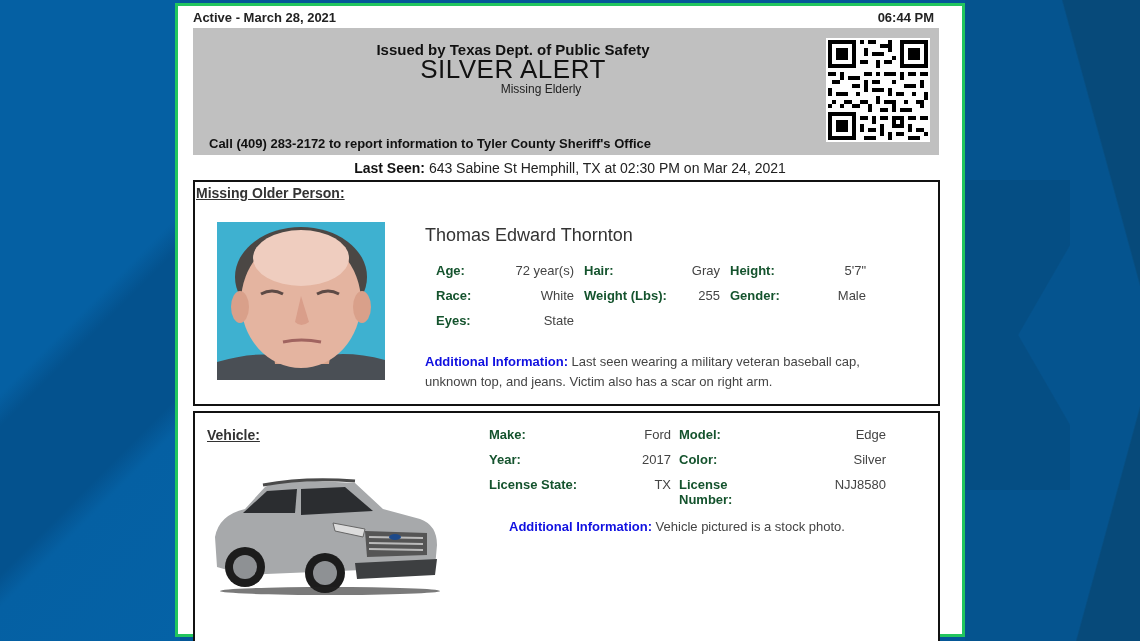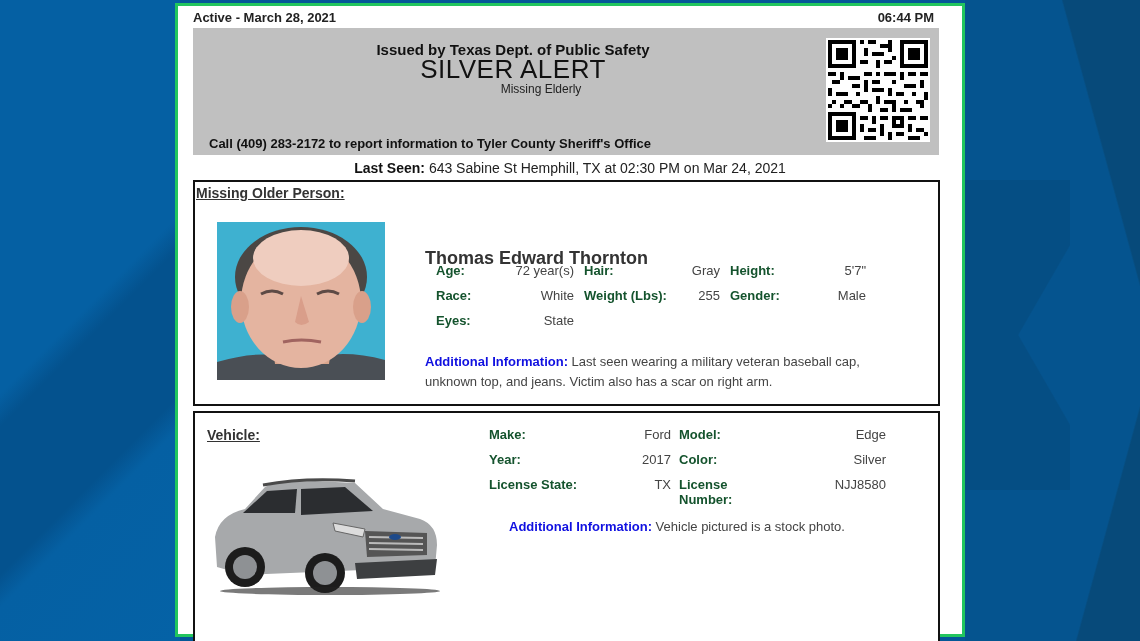--- a/index.html
+++ b/index.html
@@ -78,21 +78,21 @@
     .section-label {
       position: absolute; font-size: 14px; font-weight: bold; color: #333;
       text-decoration: underline;
     }
     .person-photo {
       position: absolute; left: 22px; top: 40px; width: 168px; height: 158px;
       background: #3fb0cf; overflow: hidden;
     }
     .person-name {
       position: absolute; left: 230px; top: 43px;
-      font-size: 18px; font-weight: bold; color: #333; margin-top: 23px;
+      font-size: 18px; font-weight: normal; color: #333;
     }
     .grid {
       position: absolute; display: grid;
       row-gap: 0; font-size: 13px;
     }
     .person-grid {
       left: 241px; top: 81px;
       grid-template-columns: 60px 88px 100px 46px 100px 46px;
       grid-auto-rows: 25px;
     }

